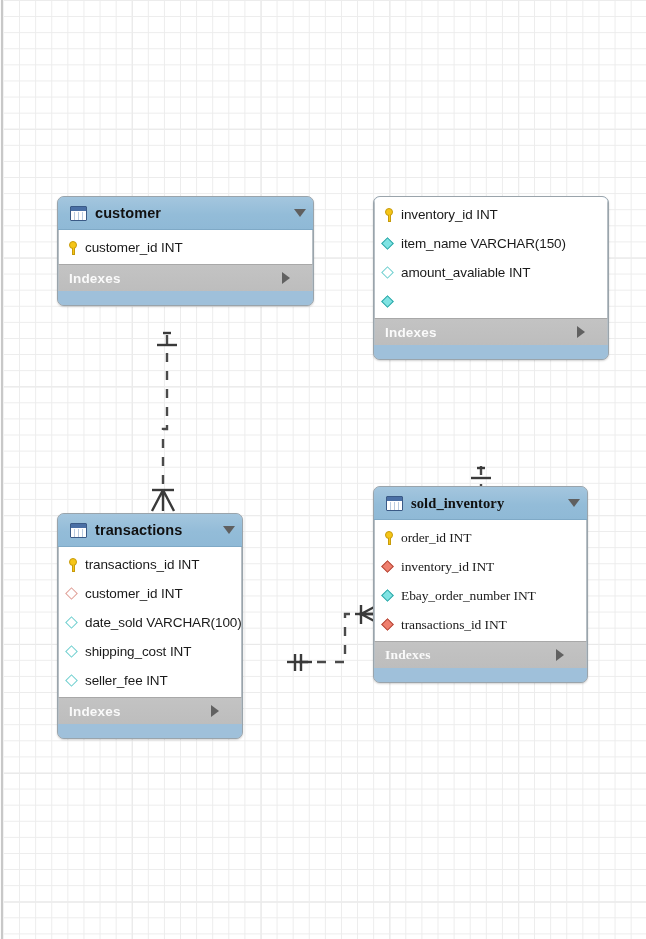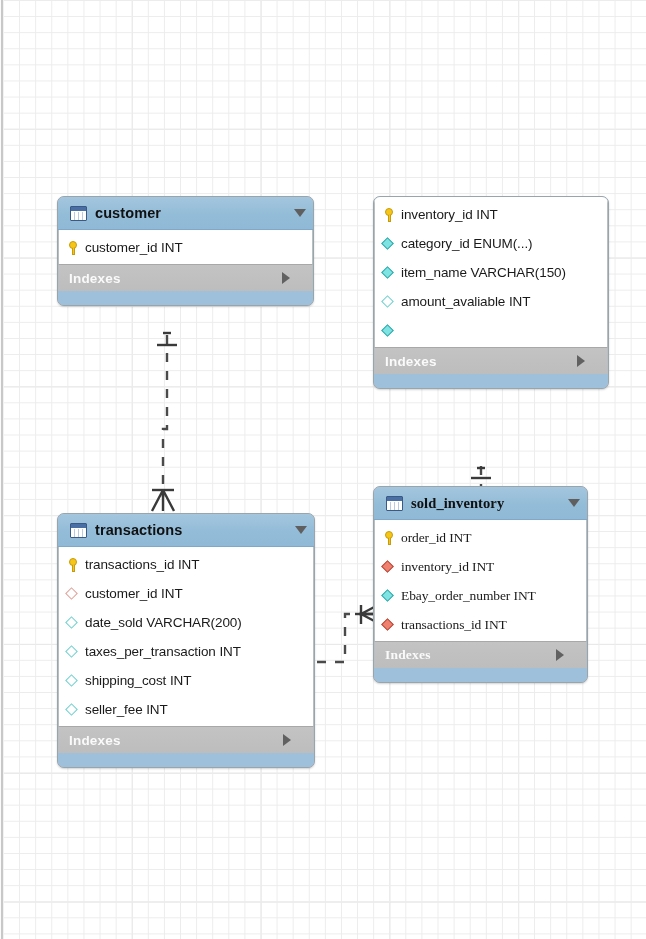--- a/index.html
+++ b/index.html
@@ -212,63 +212,55 @@
   </div>
 
   <div class="tbl" id="tbl-inventory" style="left: 373px; top: 196px; width: 236px;">
     <div class="tbl-body">
       <div class="col-row">
         <span class="ico key"></span>
         <span class="col-name">inventory_id INT</span>
       </div>
       <div class="col-row">
         <span class="ico diamond cyan"></span>
-        <span class="col-name">category_id ENUM(...)</span>
-      </div>
-      <div class="col-row">
-        <span class="ico diamond cyan"></span>
         <span class="col-name">item_name VARCHAR(150)</span>
       </div>
       <div class="col-row">
         <span class="ico diamond cyan-hollow"></span>
         <span class="col-name">amount_avaliable INT</span>
       </div>
       <div class="col-row">
         <span class="ico diamond cyan"></span>
       </div>
     </div>
     <div class="tbl-indexes">
       <span class="idx-label">Indexes</span>
       <span class="caret-right"></span>
     </div>
     <div class="tbl-footer"></div>
   </div>
 
-  <div class="tbl" id="tbl-transactions" style="left: 57px; top: 513px; width: 258px;">
+  <div class="tbl" id="tbl-transactions" style="left: 57px; top: 513px; width: 186px;">
     <div class="tbl-header">
       <span class="tbl-icon"></span>
       <span class="tbl-title">transactions</span>
       <span class="caret-down"></span>
     </div>
     <div class="tbl-body">
       <div class="col-row">
         <span class="ico key"></span>
         <span class="col-name">transactions_id INT</span>
       </div>
       <div class="col-row">
         <span class="ico diamond red-hollow"></span>
         <span class="col-name">customer_id INT</span>
       </div>
       <div class="col-row">
         <span class="ico diamond cyan-hollow"></span>
-        <span class="col-name">date_sold VARCHAR(200)</span>
-      </div>
-      <div class="col-row">
-        <span class="ico diamond cyan-hollow"></span>
-        <span class="col-name">taxes_per_transaction INT</span>
+        <span class="col-name">date_sold VARCHAR(100)</span>
       </div>
       <div class="col-row">
         <span class="ico diamond cyan-hollow"></span>
         <span class="col-name">shipping_cost INT</span>
       </div>
       <div class="col-row">
         <span class="ico diamond cyan-hollow"></span>
         <span class="col-name">seller_fee INT</span>
       </div>
     </div>

